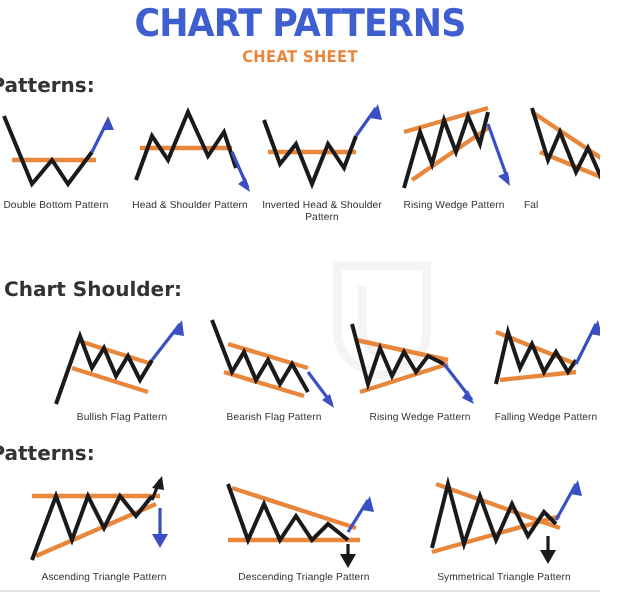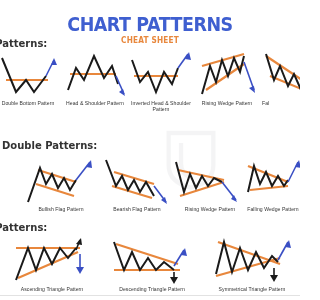--- a/index.html
+++ b/index.html
@@ -8,21 +8,21 @@
     background:#ffffff;
     font-family:"Liberation Sans", sans-serif;
     position:relative;
   }
   
   #watermark{
     position:absolute;left:160px;top:128px;width:62px;height:62px;
     opacity:.10;pointer-events:none;
   }
   
-  #header{position:absolute;left:0;top:14px;width:300px;text-align:center;}
+  #header{position:absolute;left:0;top:2px;width:300px;text-align:center;}
   #title{
     font-family:"DejaVu Sans", sans-serif;
     font-weight:bold;font-size:19px;letter-spacing:-0.5px;
     color:#3f5fd0;line-height:20px;
     transform:scaleX(.92);transform-origin:center;
     white-space:nowrap;
   }
   #subtitle{
     font-family:"DejaVu Sans", sans-serif;
     font-weight:bold;font-size:8px;letter-spacing:.2px;
@@ -117,21 +117,21 @@
         <line x1="8" y1="26" x2="42" y2="40" stroke="#e8873c" stroke-width="2.2"></line>
         <polyline points="4,4 12,30 18,16 26,36 32,24 40,42 46,30" fill="none" stroke="#1a1a1a" stroke-width="2"></polyline>
       </svg>
       <div class="cap" style="text-align:left">Fal</div>
     </div>
 
   </div>
 </div>
 
 <div class="section" style="top:140px">
-  <div class="sec-head" style="left:2px">Double Patterns:</div>
+  <div class="sec-head" style="left:2px">Chart Shoulder:</div>
   <div class="row" style="top:16px">
 
     <div class="cell" style="left:22px;width:78px">
       <svg class="diagram" width="78" height="50" viewBox="0 0 78 50">
         <line x1="16" y1="14" x2="54" y2="26" stroke="#e8873c" stroke-width="2.2"></line>
         <line x1="14" y1="28" x2="52" y2="40" stroke="#e8873c" stroke-width="2.2"></line>
         <polyline points="6,46 18,12 24,28 30,18 36,32 42,22 48,34 54,24" fill="none" stroke="#1a1a1a" stroke-width="2"></polyline>
         <line x1="54" y1="24" x2="68" y2="6" stroke="#3a4fc4" stroke-width="1.6"></line>
         <polygon points="69,4 64,11 70,12" fill="#3a4fc4"></polygon>
       </svg>

